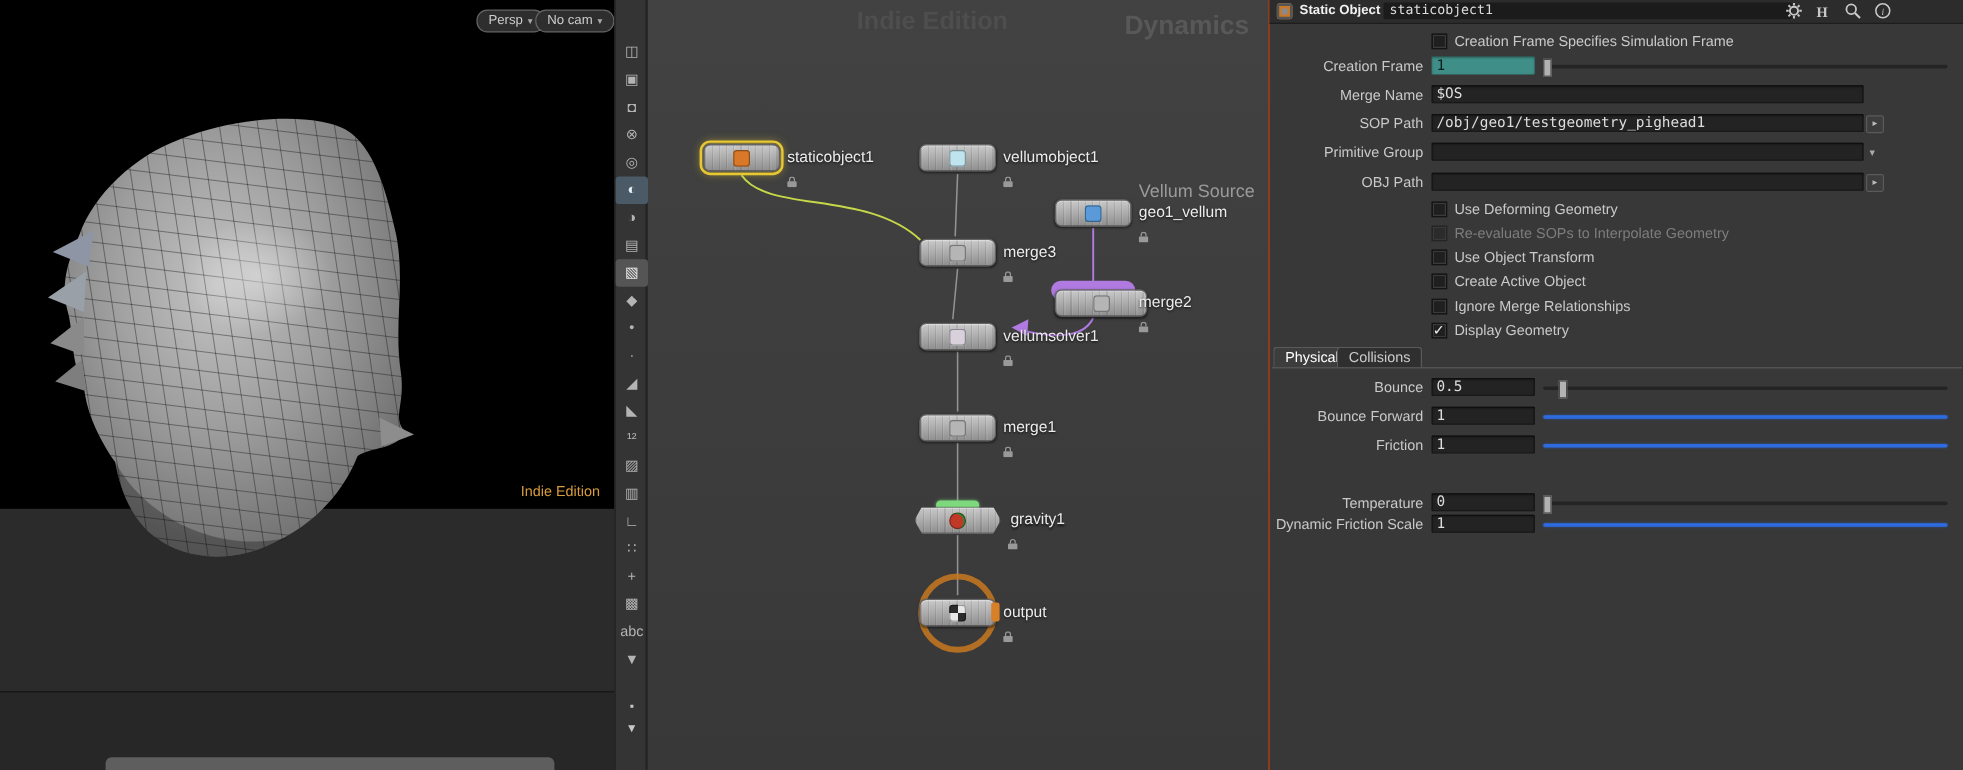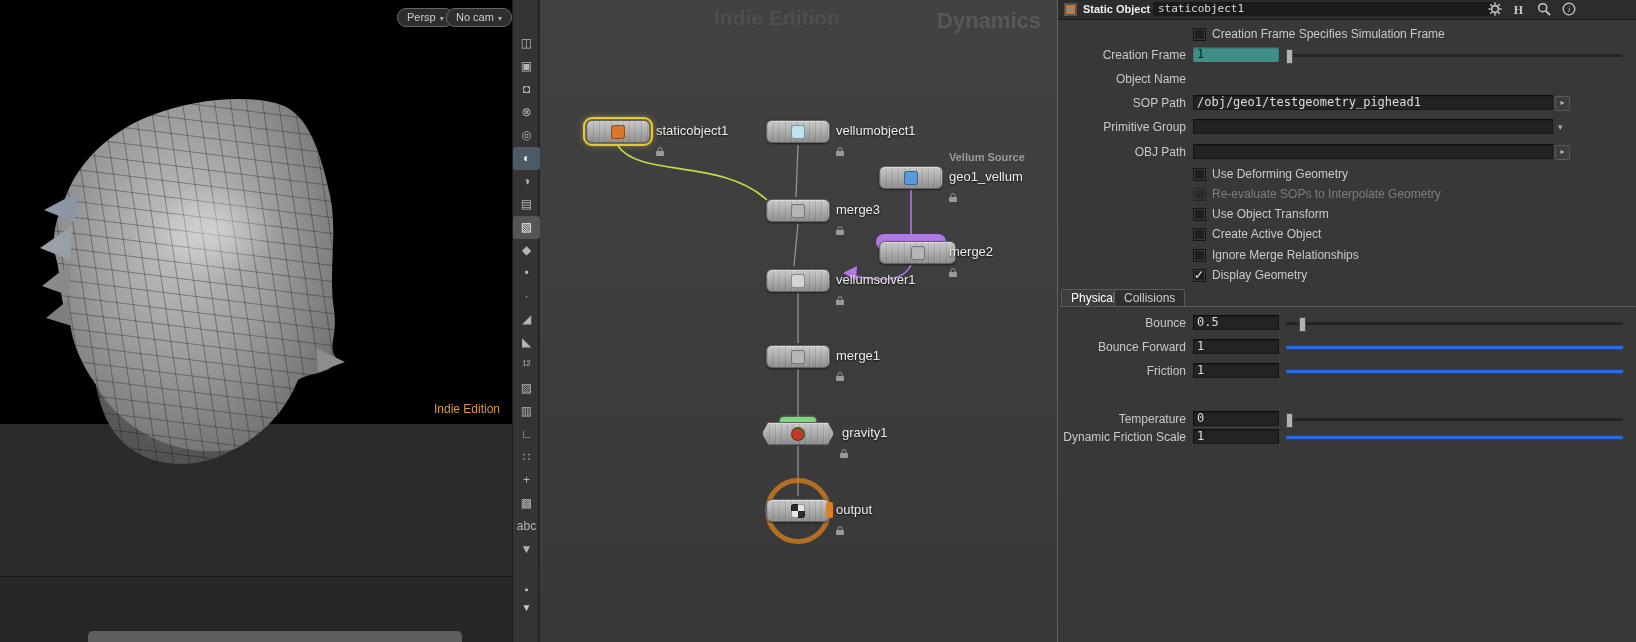--- a/index.html
+++ b/index.html
@@ -37,21 +37,21 @@
   .node-icon{position:absolute;left:50%;top:50%;transform:translate(-50%,-50%);width:14px;height:14px;border-radius:3px;
              box-shadow:inset 0 0 0 1px rgba(0,0,0,.35);}
   .ic-static{background:#d87828;}
   .ic-vellumobj{background:#bfe4ee;}
   .ic-vellumsrc{background:#5a9ad8;}
   .ic-merge{background:#b5b5b5;}
   .ic-solver{background:#d8d0da;}
   .ic-gravity{background:radial-gradient(circle at 40% 55%,#c03828 55%,#3f7f35 56%);border-radius:50%;}
   .ic-output{background:conic-gradient(#e8e8e8 25%,#2c2c2c 0 50%,#e8e8e8 0 75%,#2c2c2c 0);}
   .node-label{position:absolute;left:70px;top:3px;color:#ececec;font-size:13px;white-space:nowrap;text-shadow:0 1px 2px rgba(0,0,0,.8);}
-  .node-note{position:absolute;left:70px;top:-15px;color:#9a9a9a;font-size:11px;white-space:nowrap;font-weight:bold;}
+  .node-note{position:absolute;left:70px;top:-15px;color:#9a9a9a;font-size:15px;white-space:nowrap;}
   .node-lock{position:absolute;left:70px;top:27px;}
   .hexnode{width:72px;}
   .hexnode .node-body{border-radius:2px;clip-path:polygon(0 50%,9% 0,91% 0,100% 50%,91% 100%,9% 100%);}
   .hexnode .node-label{left:80px;}
   .gravity-cap{position:absolute;left:18px;top:-5px;width:36px;height:8px;border-radius:4px;background:#7ed87e;box-shadow:0 0 3px rgba(126,216,126,.8);}
   .merge-band{position:absolute;left:-3px;top:-7px;width:70px;height:16px;border-radius:8px;background:#b07ae0;}
   .out-ring{position:absolute;left:50%;top:50%;transform:translate(-50%,-50%);width:56px;height:56px;border-radius:50%;
             border:5px solid rgba(200,120,32,.85);}
   .out-tab{position:absolute;right:-3px;top:3px;width:7px;height:16px;border-radius:2px;background:#d88028;}
 
@@ -412,21 +412,22 @@
 
     <div class="prow" style="top:47px;">
       <span class="plabel">Creation Frame</span>
       <span class="pfield teal num">1</span>
       <span class="slider">
           <span class="shandle" style="left:0%;"></span>
         </span>
     </div>
 
     <div class="prow" style="top:71px;">
-      <span class="plabel">Object Name</span>
+      <span class="plabel">Merge Name</span>
+      <span class="pfield wide">$OS</span>
     </div>
 
     <div class="prow" style="top:95px;">
       <span class="plabel">SOP Path</span>
       <span class="pfield wide">/obj/geo1/testgeometry_pighead1</span>
       <span class="fbtn">▸</span>
     </div>
 
     <div class="prow" style="top:119px;">
       <span class="plabel">Primitive Group</span>

